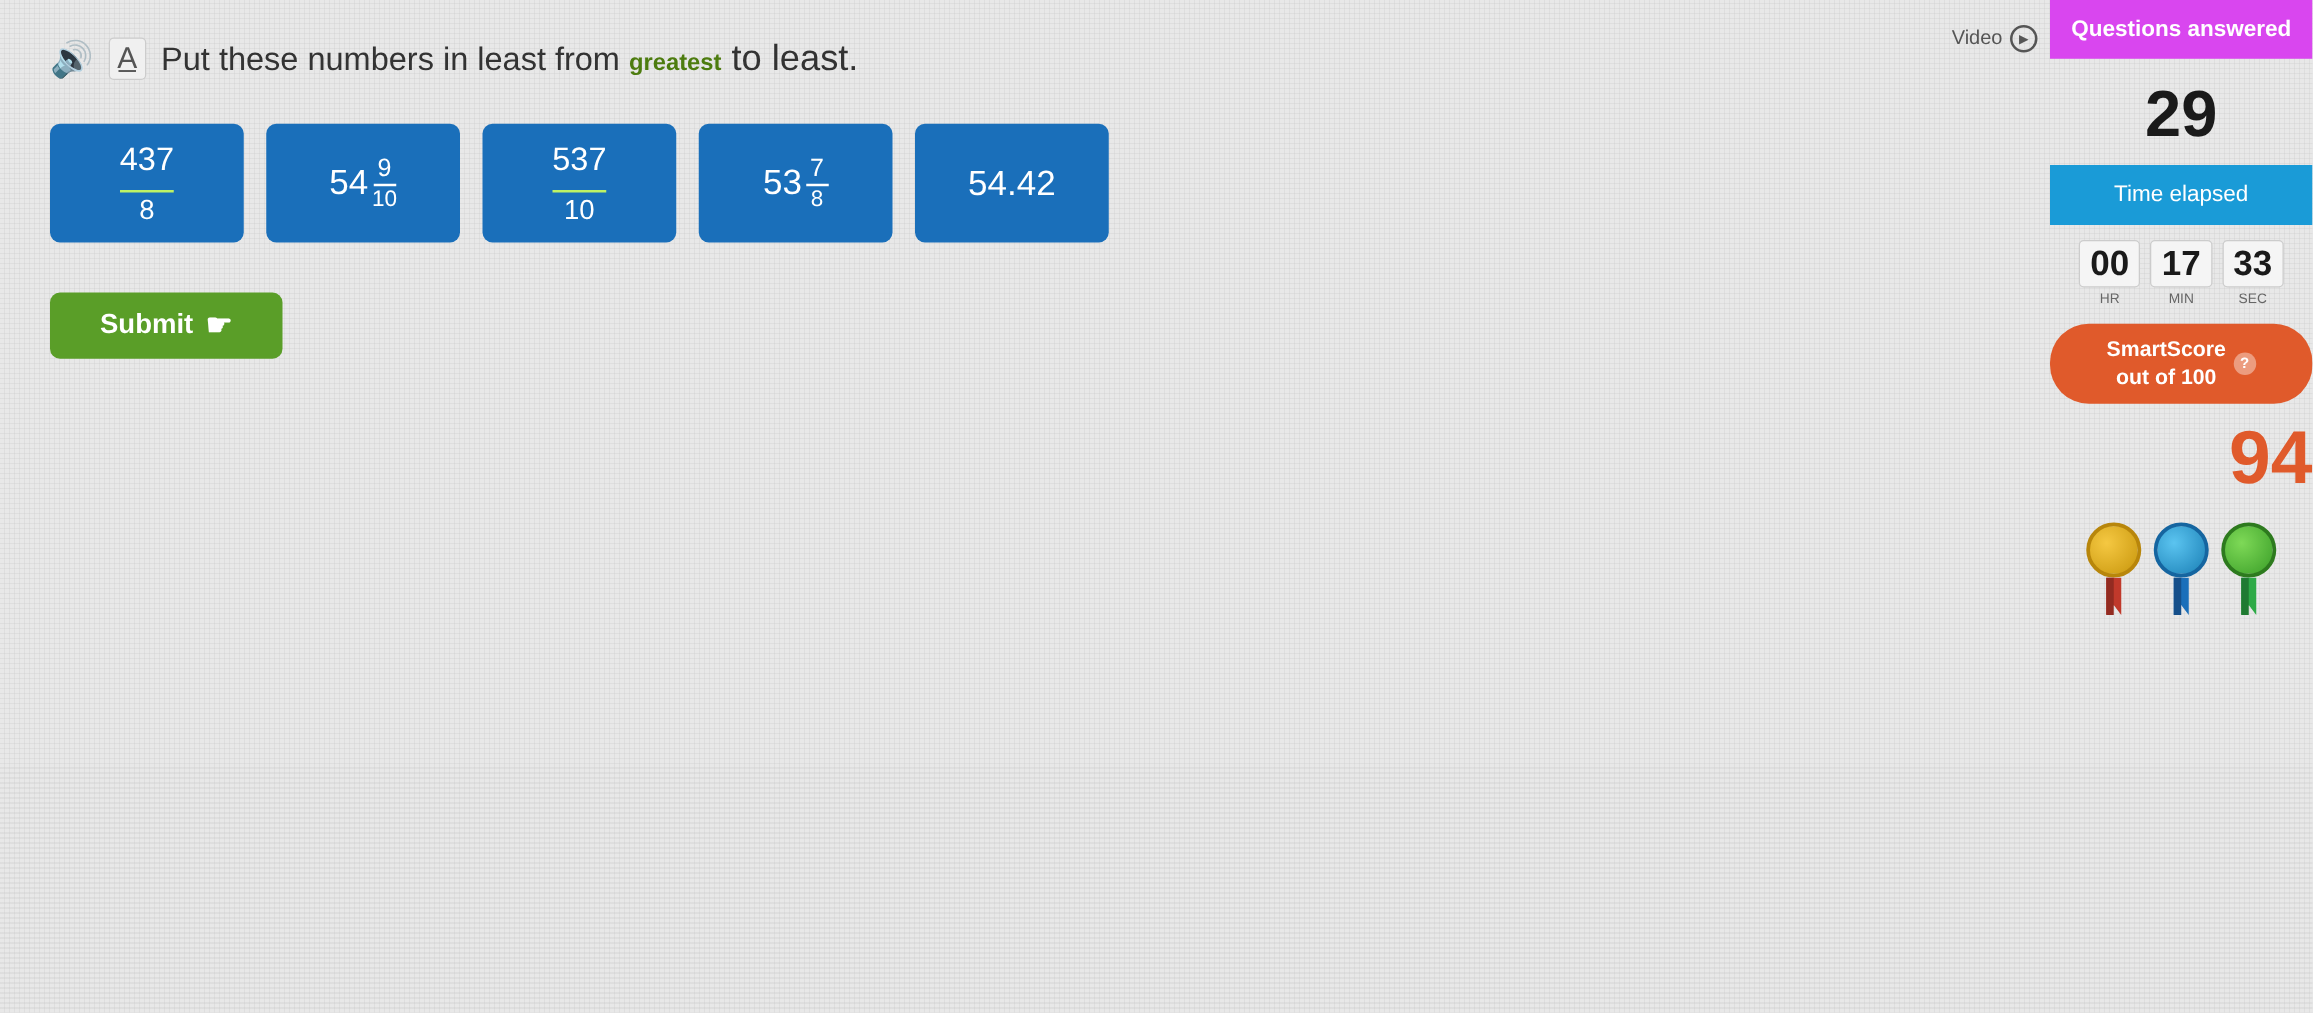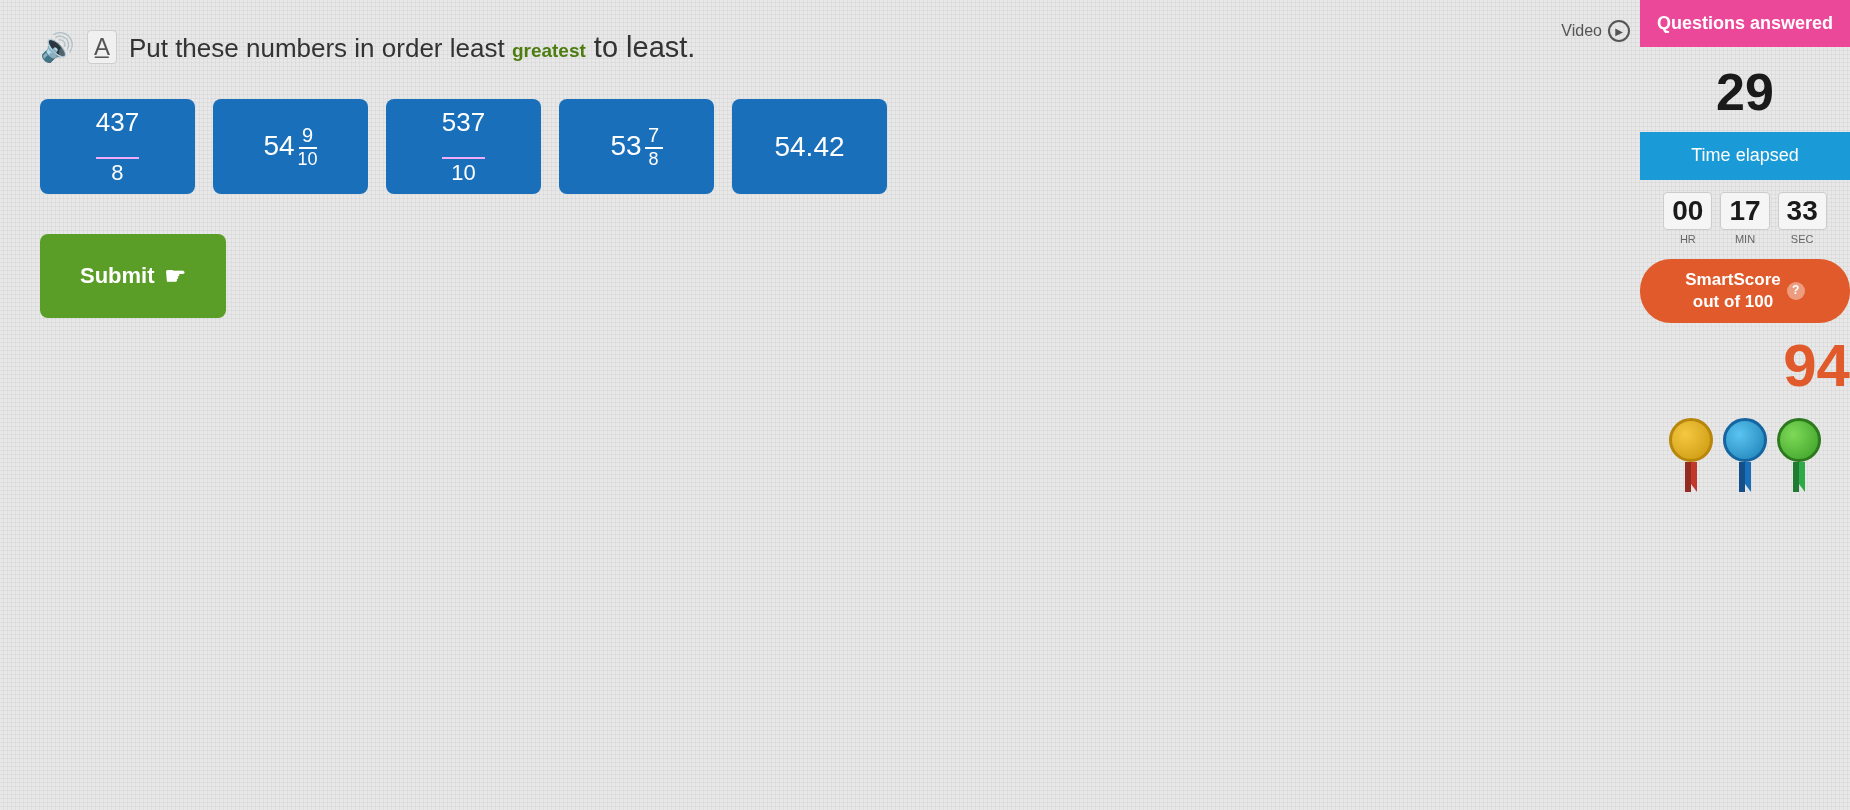--- a/index.html
+++ b/index.html
@@ -80,22 +80,22 @@
 
     .number-card .fraction {
       display: flex;
       flex-direction: column;
       align-items: center;
       line-height: 1.1;
     }
 
     .number-card .fraction .numerator {
       font-size: 26px;
-      border-bottom: 2px solid #f0abfc;
-      padding-bottom: 20px;
+      border-bottom: 2px solid #bef264;
+      padding-bottom: 10px;
       min-width: 30px;
       text-align: center;
     }
 
     .number-card .fraction .denominator {
       font-size: 22px;
       padding-top: 2px;
     }
 
     .number-card .mixed {
@@ -126,26 +126,25 @@
     .number-card .mixed .frac-part .den {
       font-size: 18px;
       padding-top: 1px;
     }
 
     .submit-btn {
       background-color: #5a9e28;
       color: white;
       border: none;
       border-radius: 8px;
-      padding: 28px 40px;
+      padding: 12px 40px;
       font-size: 22px;
       cursor: pointer;
       font-weight: bold;
       display: flex;
-      align-items: center;
       gap: 10px;
     }
 
     .cursor-hand {
       font-size: 24px;
     }
 
     
     .sidebar {
       position: absolute;
@@ -175,21 +174,21 @@
       height: 22px;
       border-radius: 50%;
       border: 2px solid #555;
       display: flex;
       align-items: center;
       justify-content: center;
       font-size: 10px;
     }
 
     .questions-answered-box {
-      background-color: #ec4899;
+      background-color: #d946ef;
       color: white;
       width: 100%;
       text-align: center;
       padding: 12px 10px;
       font-size: 18px;
       font-weight: bold;
       line-height: 1.3;
     }
 
     .questions-count {
@@ -336,21 +335,21 @@
   </style>
 </head>
 <body>
 
 <div class="main-content">
 
   <div class="question-header">
     <span class="audio-icon">🔊</span>
     <span class="translate-icon">A̲</span>
     <span>
-      <span style="font-size:26px;color:#333;">Put these numbers in order least </span><strong style="font-size:19px;color:#4d7c0f;">greatest</strong><span style="font-size:29px;color:#333;"> to least.</span>
+      <span style="font-size:26px;color:#333;">Put these numbers in least from </span><strong style="font-size:19px;color:#4d7c0f;">greatest</strong><span style="font-size:29px;color:#333;"> to least.</span>
     </span>
   </div>
 
   <div class="numbers-row">
 
     <div class="number-card">
       <div class="fraction">
         <span class="numerator">437</span>
         <span class="denominator">8</span>
       </div>

